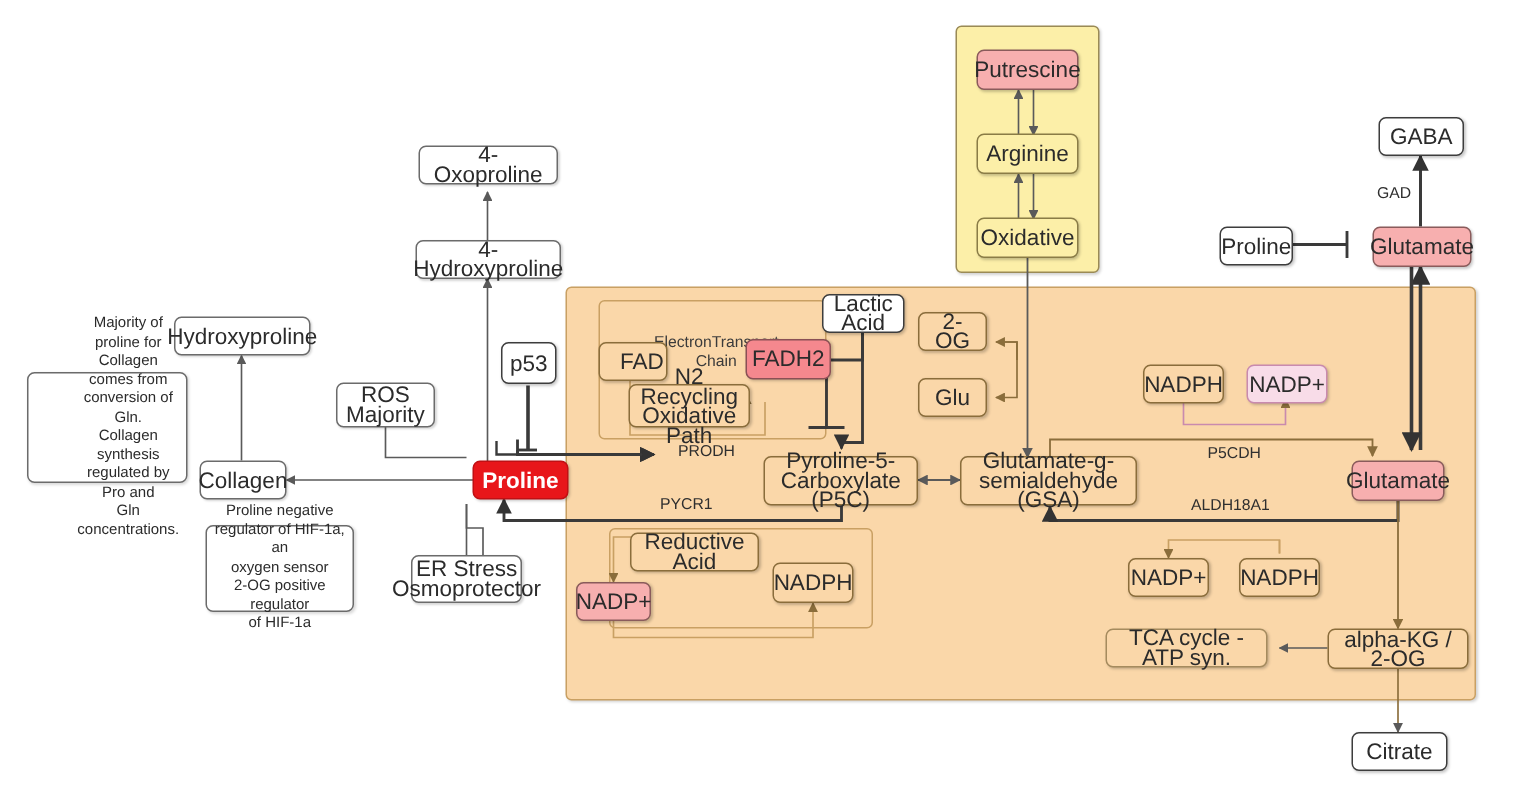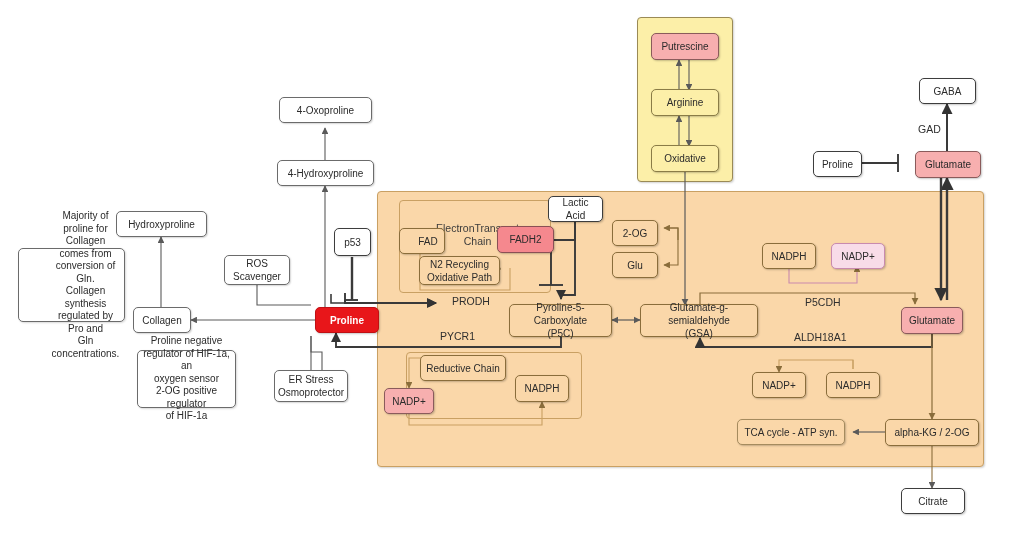--- a/index.html
+++ b/index.html
@@ -54,21 +54,21 @@
 
   
   .node {
     position: absolute;
     box-sizing: border-box;
     display: flex;
     align-items: center;
     justify-content: center;
     text-align: center;
     border-radius: 5px;
-    font-size: 10px;
+    font-size: 15px;
     line-height: 13px;
     color: #2b2b2b;
     padding: 2px 4px;
     white-space: pre-line;
     background: #ffffff;
     border: 1.3px solid #4a4a4a;
     box-shadow: 1px 1px 2px rgba(0,0,0,0.22);
   }
   .node.thin {
     border-width: 1px;
@@ -281,51 +281,51 @@
 regulator of HIF-1a, an
 oxygen sensor
 2-OG positive regulator
 of HIF-1a</div>
 
   <div class="node thin" style="left:116px; top:211px; width:91px; height:26px;">Hydroxyproline</div>
   <div class="node thin" style="left:133px; top:307px; width:58px; height:26px;">Collagen</div>
   <div class="node thin" style="left:279px; top:97px; width:93px; height:26px;">4-Oxoproline</div>
   <div class="node thin" style="left:277px; top:160px; width:97px; height:26px;">4-Hydroxyproline</div>
   <div class="node thin" style="left:224px; top:255px; width:66px; height:30px;">ROS
-Scavenger</div>
+Majority</div>
   <div class="node v-white-dark" style="left:334px; top:228px; width:37px; height:28px;">p53</div>
   <div class="node thin" style="left:274px; top:370px; width:74px; height:32px;">ER Stress
 Osmoprotector</div>
 
   <div class="node v-red" style="left:315px; top:307px; width:64px; height:26px;">Proline</div>
 
   <div class="node v-orange" style="left:399px; top:228px; width:46px; height:26px;padding-left:16px;">FAD</div>
   <div class="node v-salmon" style="left:497px; top:226px; width:57px; height:27px;">FADH2</div>
   <div class="node v-orange" style="left:419px; top:256px; width:81px; height:29px;">N2 Recycling
 Oxidative Path</div>
 
   <div class="node v-white-dark" style="left:548px; top:196px; width:55px; height:26px;">Lactic Acid</div>
 
   <div class="node v-orange" style="left:509px; top:304px; width:103px; height:33px;">Pyroline-5-Carboxylate
 (P5C)</div>
   <div class="node v-orange" style="left:640px; top:304px; width:118px; height:33px;">Glutamate-g-semialdehyde
 (GSA)</div>
 
-  <div class="node v-orange" style="left:612px; top:220px; width:46px; height:26px;">2-OG</div>
+  <div class="node v-orange" style="left:612px; top:208px; width:46px; height:26px;">2-OG</div>
   <div class="node v-orange" style="left:612px; top:252px; width:46px; height:26px;">Glu</div>
 
   <div class="node v-orange" style="left:762px; top:243px; width:54px; height:26px;">NADPH</div>
   <div class="node v-pinklight" style="left:831px; top:243px; width:54px; height:26px;">NADP+</div>
 
   <div class="node v-pink" style="left:901px; top:307px; width:62px; height:27px;">Glutamate</div>
 
   <div class="node v-orange" style="left:752px; top:372px; width:54px; height:26px;">NADP+</div>
   <div class="node v-orange" style="left:826px; top:372px; width:54px; height:26px;">NADPH</div>
 
-  <div class="node v-orange" style="left:420px; top:355px; width:86px; height:26px;">Reductive Chain</div>
+  <div class="node v-orange" style="left:420px; top:355px; width:86px; height:26px;">Reductive Acid</div>
   <div class="node v-pink" style="left:384px; top:388px; width:50px; height:26px;">NADP+</div>
   <div class="node v-orange" style="left:515px; top:375px; width:54px; height:27px;">NADPH</div>
 
   <div class="node v-orange-thin" style="left:737px; top:419px; width:108px; height:26px;">TCA cycle - ATP syn.</div>
   <div class="node v-orange" style="left:885px; top:419px; width:94px; height:27px;">alpha-KG / 2-OG</div>
   <div class="node v-white-dark" style="left:901px; top:488px; width:64px; height:26px;">Citrate</div>
 
   <div class="node v-pink" style="left:651px; top:33px; width:68px; height:27px;">Putrescine</div>
   <div class="node v-yellow" style="left:651px; top:89px; width:68px; height:27px;">Arginine</div>
   <div class="node v-yellow" style="left:651px; top:145px; width:68px; height:27px;">Oxidative</div>

